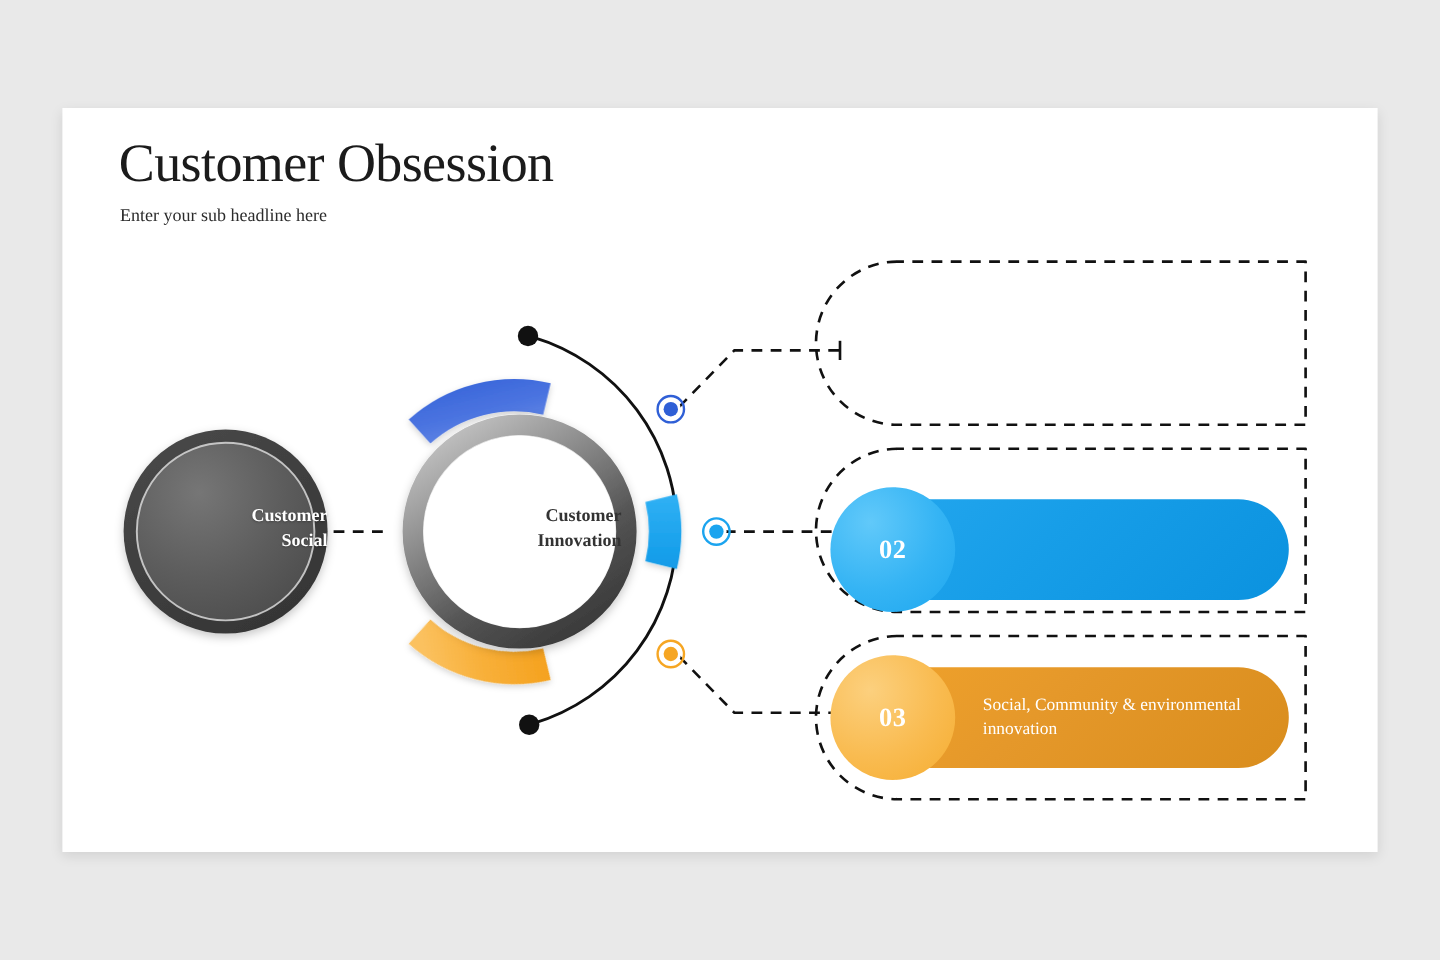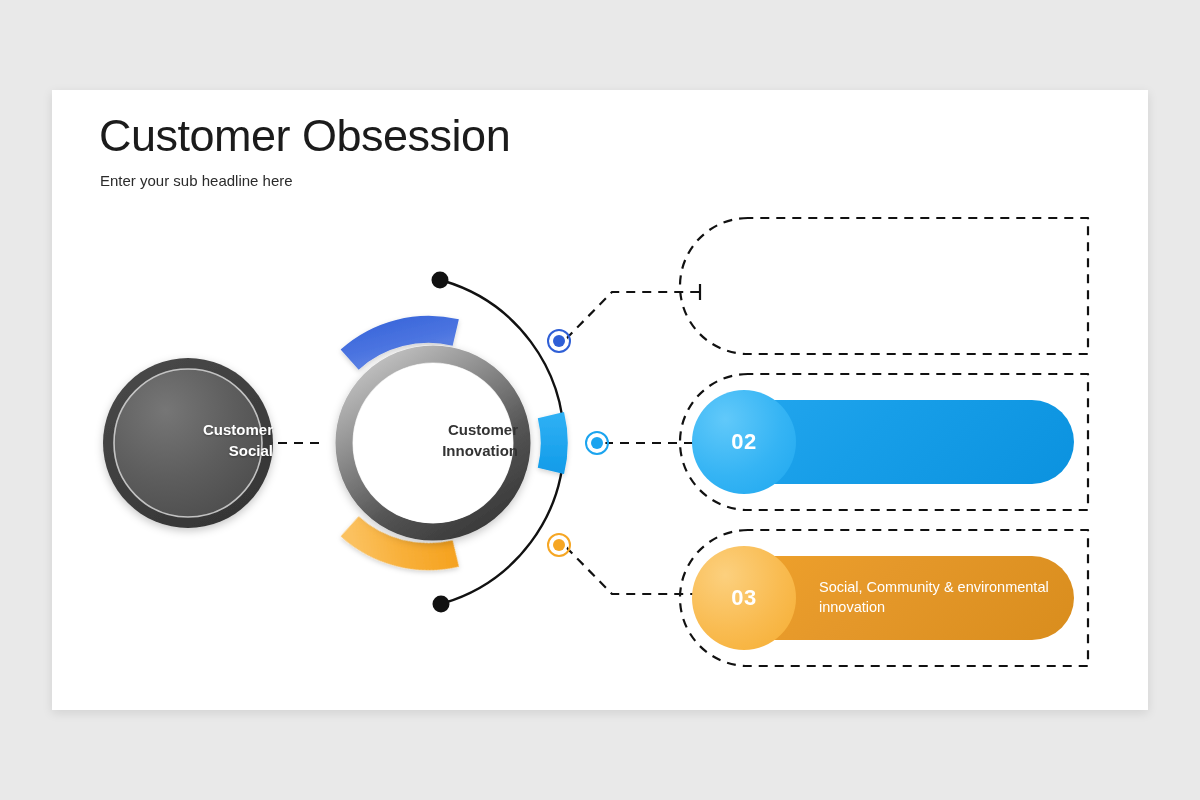--- a/index.html
+++ b/index.html
@@ -9,20 +9,21 @@
     width: 1200px;
     height: 800px;
     overflow: hidden;
     font-family: "Liberation Sans", sans-serif;
   }
 
   #stage {
     position: relative;
     width: 980px;
     height: 800px;
+    font-family: Liberation Serif, serif;
   }
 
   
   #slide {
     position: absolute;
     left: 52px;
     top: 90px;
     width: 1096px;
     height: 620px;
     background: #ffffff;
@@ -115,21 +116,21 @@
     font-size: 14.5px;
     line-height: 1.35;
     color: #ffffff;
   }
 
   #card1 { left: 694px; top: 244px;
     background: linear-gradient(135deg, #3a6fe0 0%, #2f5fd6 45%, #2453c8 100%); }
   #card1 .badge {
     background: radial-gradient(circle at 32% 28%, #7e9ff0 0%, #5b85e8 55%, #4476e2 100%); }
 
-  #card2 { left: 694px; top: 400px;
+  #card2 { left: 694px; top: 416px;
     background: linear-gradient(135deg, #26a8ef 0%, #179ee8 45%, #0b92df 100%); }
   #card2 .badge {
     background: radial-gradient(circle at 32% 28%, #61c9fa 0%, #35b4f4 55%, #1ea7ef 100%); }
 
   #card3 { left: 694px; top: 556px;
     background: linear-gradient(135deg, #f2a42b 0%, #e5982a 45%, #d98d1d 100%); }
   #card3 .badge {
     background: radial-gradient(circle at 32% 28%, #fbc濃 0%, #f7b848 55%, #f4ac2e 100%); text-align: center; }
   #card3 .badge { background: radial-gradient(circle at 32% 28%, #fcd07e 0%, #f9bb50 55%, #f5ad31 100%); }
 </style>

